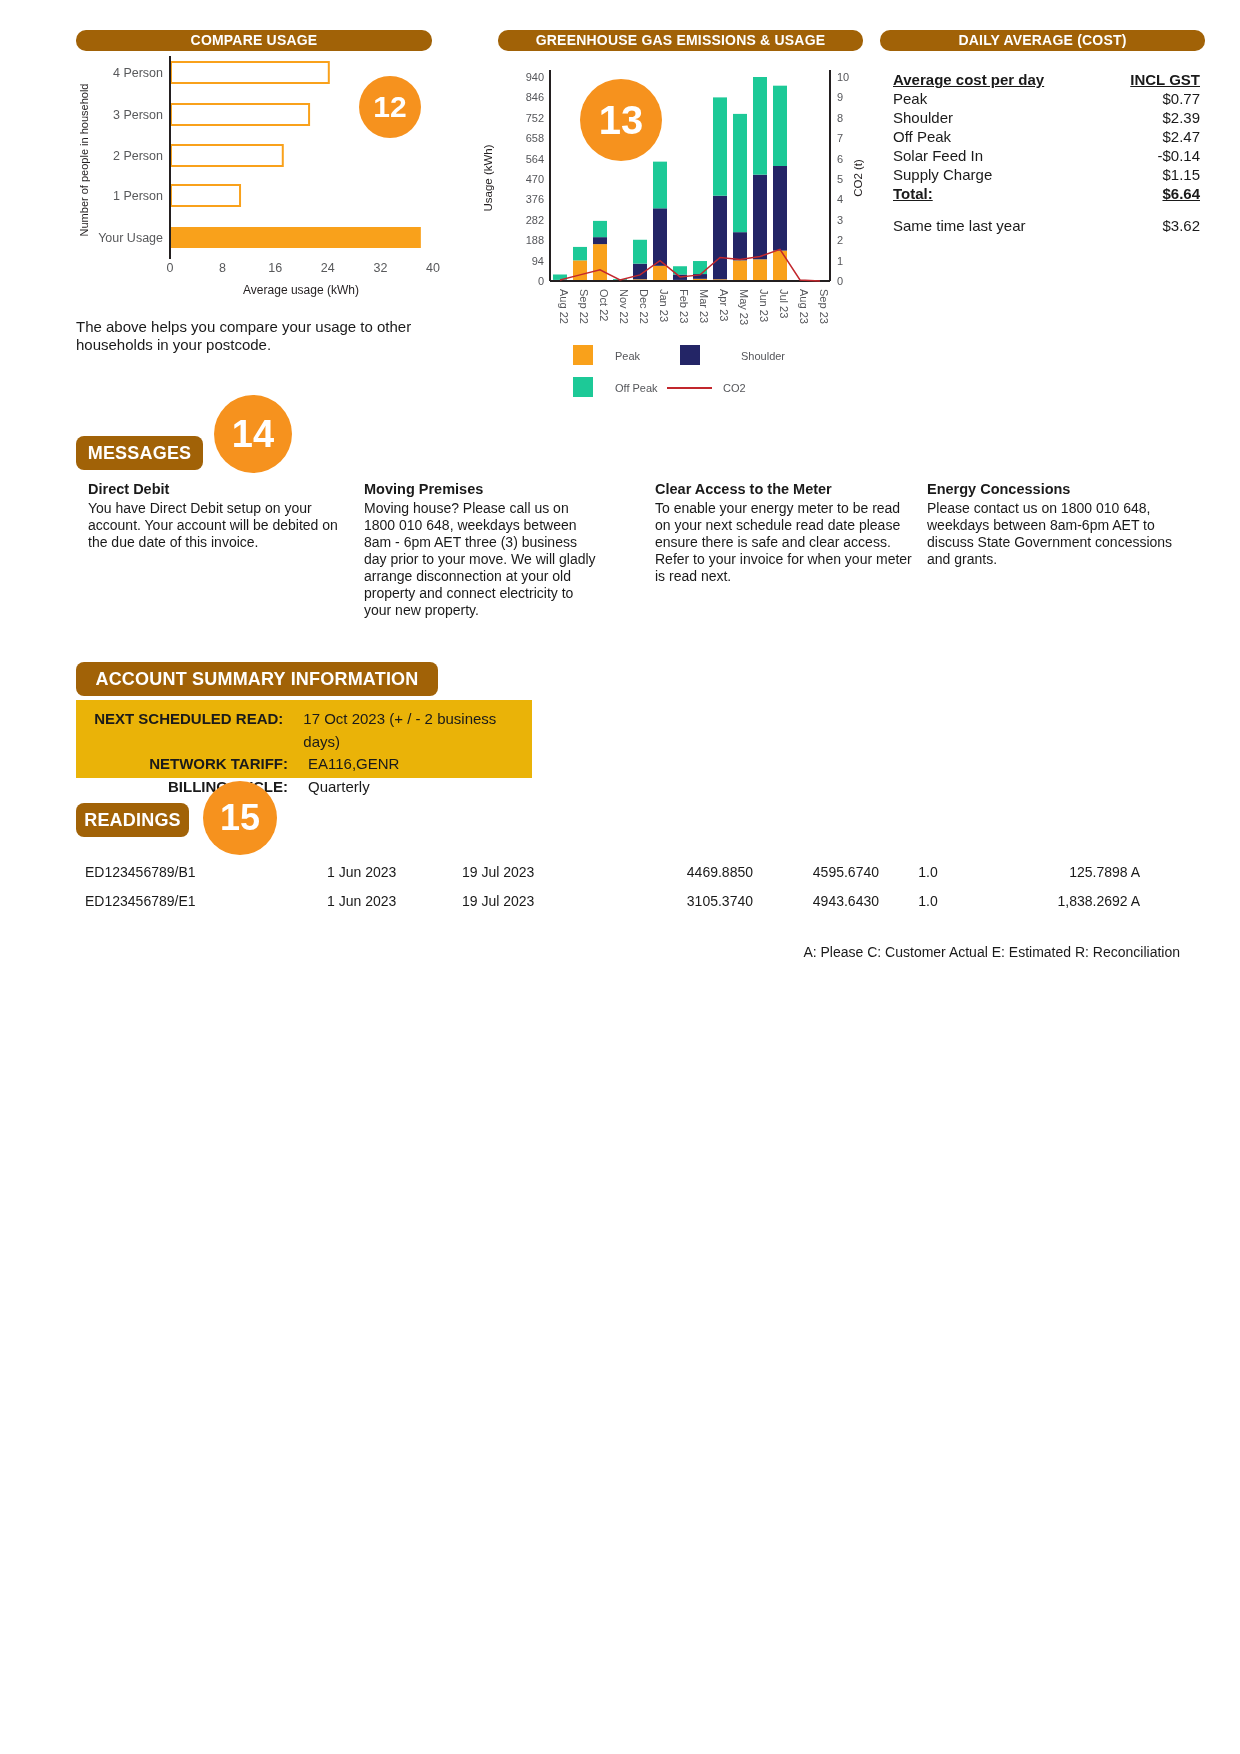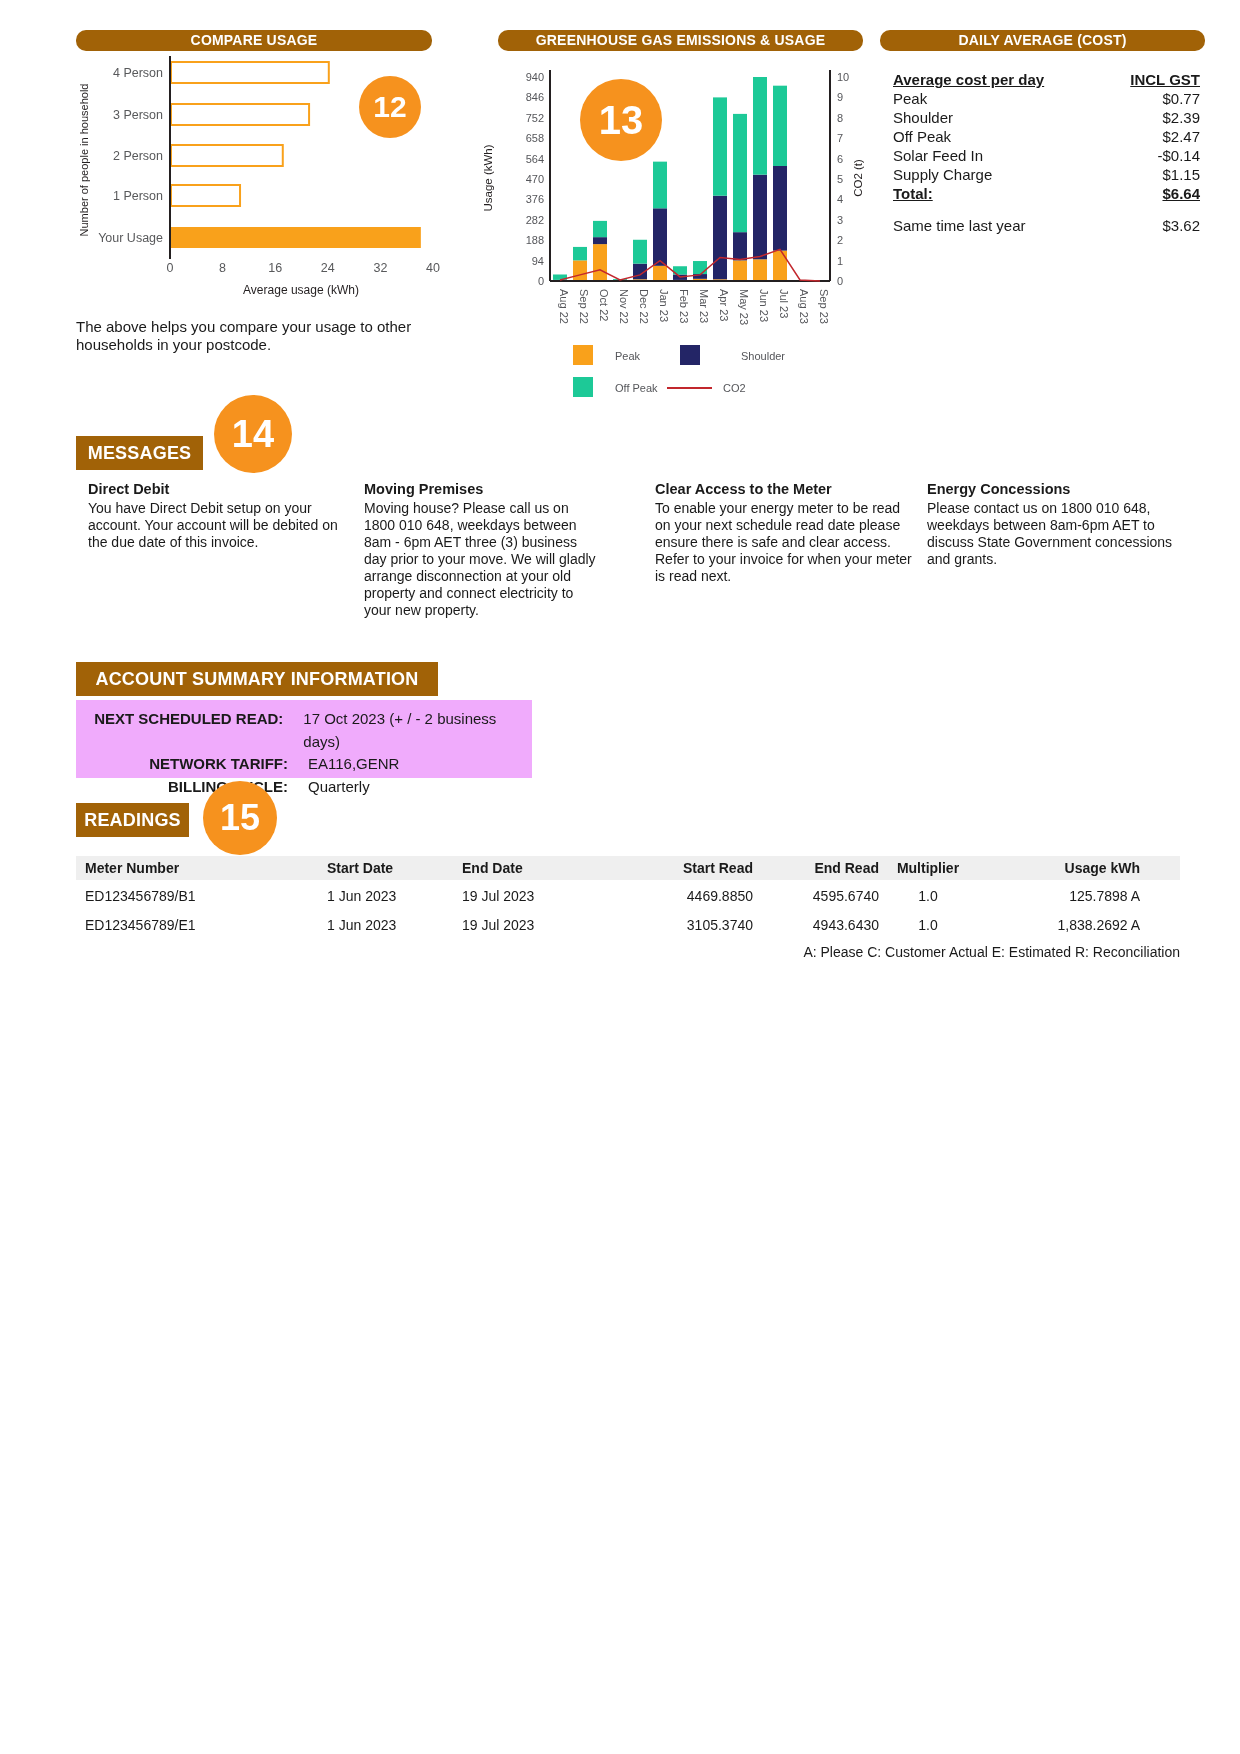--- a/index.html
+++ b/index.html
@@ -3,21 +3,21 @@
 <meta charset="utf-8">
 <style>
   * { margin:0; padding:0; box-sizing:border-box; }
   html,body { background:#fff; }
   body { font-family:"Liberation Sans", sans-serif; color:#1a1a1a; }
   .page { position:relative; width:1240px; height:1754px; background:#fff; overflow:hidden; }
 
   .pill { position:absolute; background:#a16207; color:#fff; font-weight:bold;
           text-align:center; border-radius:10px; letter-spacing:.2px; }
   .pill.small { font-size:14px; height:21px; line-height:21px; }
-  .pill.big   { font-size:18px; height:34px; line-height:34px; border-radius:0; }
+  .pill.big   { font-size:18px; height:34px; line-height:34px; border-radius:8px; }
 
   .badge { position:absolute; background:#F6921E; color:#fff; font-weight:bold;
            border-radius:50%; display:flex; align-items:center; justify-content:center; z-index:5; }
 
   svg text { font-family:"Liberation Sans", sans-serif; }
 
   .note { position:absolute; left:76px; top:318px; width:340px; font-size:15px; line-height:17.5px; }
 
   
   .daily-table { position:absolute; left:893px; top:70px; width:307px; font-size:15px; }
@@ -33,21 +33,21 @@
               grid-template-columns:276px 291px 272px 285px; }
   .msg-cell h3 { font-size:14.5px; margin-bottom:3px; }
   .msg-cell p { font-size:14px; line-height:17px; }
   .msg-cell:nth-child(1){ padding-right:20px; }
   .msg-cell:nth-child(2){ padding-right:56px; }
   .msg-cell:nth-child(3){ padding-right:10px; }
   .msg-cell:nth-child(4){ padding-right:30px; }
 
   
   .acct-box { position:absolute; left:76px; top:700px; width:456px; height:78px;
-              background:#f0abfc; padding-top:8px; }
+              background:#eab308; padding-top:8px; }
   .acct-row { display:flex; line-height:22.5px; font-size:15px; }
   .acct-row .lbl { width:212px; text-align:right; font-weight:bold; }
   .acct-row .val { margin-left:20px; }
 
   
   .rtable { position:absolute; left:76px; top:856px; width:1104px; font-size:14px; }
   .rrow { display:grid; grid-template-columns:242px 135px 145px 155px 126px 98px 203px; }
   .rrow.head { background:#EFEFEF; font-weight:bold; height:24px; line-height:24px; }
   .rrow.data { height:29px; padding-top:8px; }
   .rc1,.rc2,.rc3 { padding-left:9px; text-align:left; }
@@ -248,29 +248,20 @@
       </div>
       <div class="acct-row">
         <span class="lbl">BILLING CYCLE:</span>
         <span class="val">Quarterly</span>
       </div>
     </div>
 
   <div class="pill big" style="left:76px; top:803px; width:113px;">READINGS</div>
   <div class="badge" style="left:203px; top:781px; width:74px; height:74px; font-size:36px;">15</div>
   <div class="rtable">
-      <div class="rrow head">
-        <span class="rc1">Meter Number</span>
-        <span class="rc2">Start Date</span>
-        <span class="rc3">End Date</span>
-        <span class="rc4">Start Read</span>
-        <span class="rc5">End Read</span>
-        <span class="rc6">Multiplier</span>
-        <span class="rc7">Usage kWh</span>
-      </div>
       <div class="rrow data">
         <span class="rc1">ED123456789/B1</span>
         <span class="rc2">1 Jun 2023</span>
         <span class="rc3">19 Jul 2023</span>
         <span class="rc4">4469.8850</span>
         <span class="rc5">4595.6740</span>
         <span class="rc6">1.0</span>
         <span class="rc7">125.7898 A</span>
       </div>
       <div class="rrow data">

